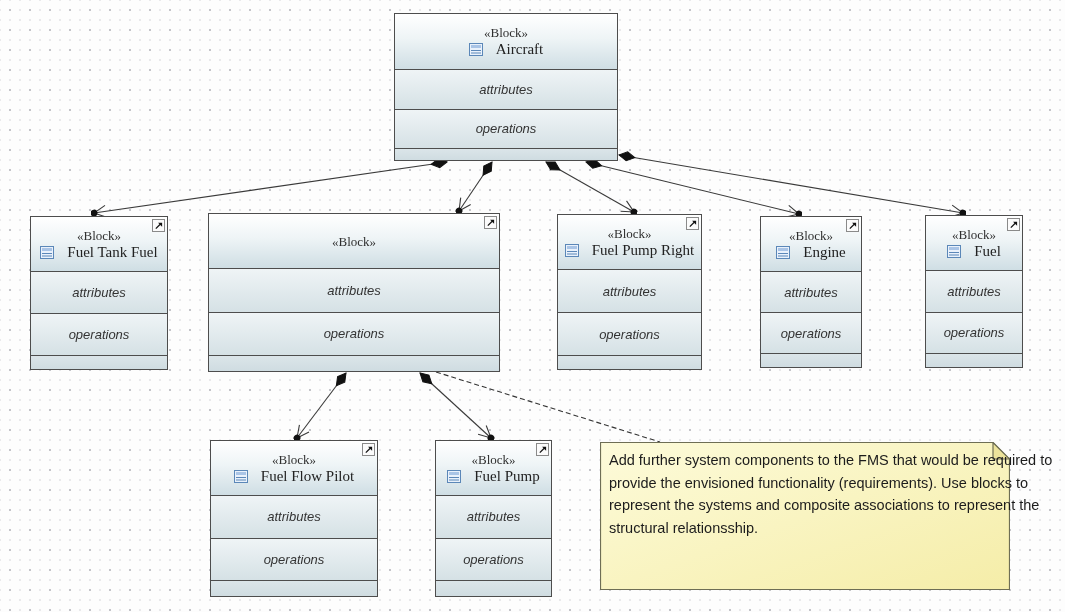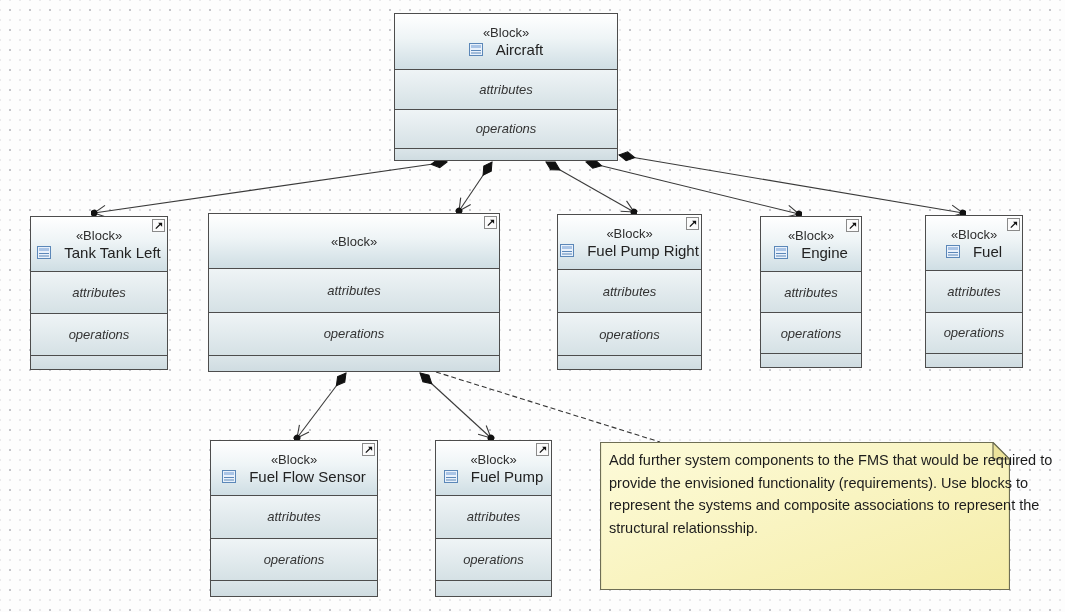--- a/index.html
+++ b/index.html
@@ -21,20 +21,21 @@
 
   .block{
     position:absolute;display:flex;flex-direction:column;
     border:1.4px solid #4d4d4d;box-sizing:border-box;z-index:2;
     background:#dde7ea;
   }
   .hdr{
     position:relative;flex:0 0 54px;display:flex;flex-direction:column;
     align-items:center;justify-content:center;gap:3px;
     background:linear-gradient(180deg,#ffffff 0%,#eef4f6 45%,#cfdee4 100%);
+    font-family:Liberation Serif, serif;
   }
   .block.root .hdr{flex:0 0 55px;}
   .stereo{font-size:13px;color:#2f2f2f;line-height:1;}
   .nameline{display:flex;align-items:center;gap:13px;line-height:1;}
   .bname{font-size:15px;color:#222;white-space:nowrap;}
   .comp{
     flex:1 1 auto;border-top:1px solid #4d4d4d;
     display:flex;align-items:center;justify-content:center;
     background:linear-gradient(180deg,#eff4f6 0%,#d5e1e5 100%);
     font-size:13px;color:#333;font-style:italic;
@@ -116,21 +117,21 @@
       <div class="stereo">«Block»</div>
       <div class="nameline">
         <span class="blkicon">
           <svg width="14" height="13" viewBox="0 0 14 13">
               <rect x="0.5" y="0.5" width="13" height="12" fill="#e9f1fb" stroke="#5b87b8"></rect>
               <rect x="2" y="2" width="10" height="3" fill="#a9c4e6"></rect>
               <line x1="2" y1="7.5" x2="12" y2="7.5" stroke="#5b87b8"></line>
               <line x1="2" y1="10" x2="12" y2="10" stroke="#5b87b8"></line>
             </svg>
         </span>
-        <span class="bname">Tank Tank Left</span>
+        <span class="bname">Fuel Tank Fuel</span>
       </div>
     </div>
     <div class="comp">
         <span>attributes</span>
       </div>
     <div class="comp">
         <span>operations</span>
       </div>
     <div class="strip"></div>
   </div>
@@ -255,21 +256,21 @@
       <div class="stereo">«Block»</div>
       <div class="nameline">
         <span class="blkicon">
           <svg width="14" height="13" viewBox="0 0 14 13">
               <rect x="0.5" y="0.5" width="13" height="12" fill="#e9f1fb" stroke="#5b87b8"></rect>
               <rect x="2" y="2" width="10" height="3" fill="#a9c4e6"></rect>
               <line x1="2" y1="7.5" x2="12" y2="7.5" stroke="#5b87b8"></line>
               <line x1="2" y1="10" x2="12" y2="10" stroke="#5b87b8"></line>
             </svg>
         </span>
-        <span class="bname">Fuel Flow Sensor</span>
+        <span class="bname">Fuel Flow Pilot</span>
       </div>
     </div>
     <div class="comp">
         <span>attributes</span>
       </div>
     <div class="comp">
         <span>operations</span>
       </div>
     <div class="strip" style="flex-basis:15px"></div>
   </div>

